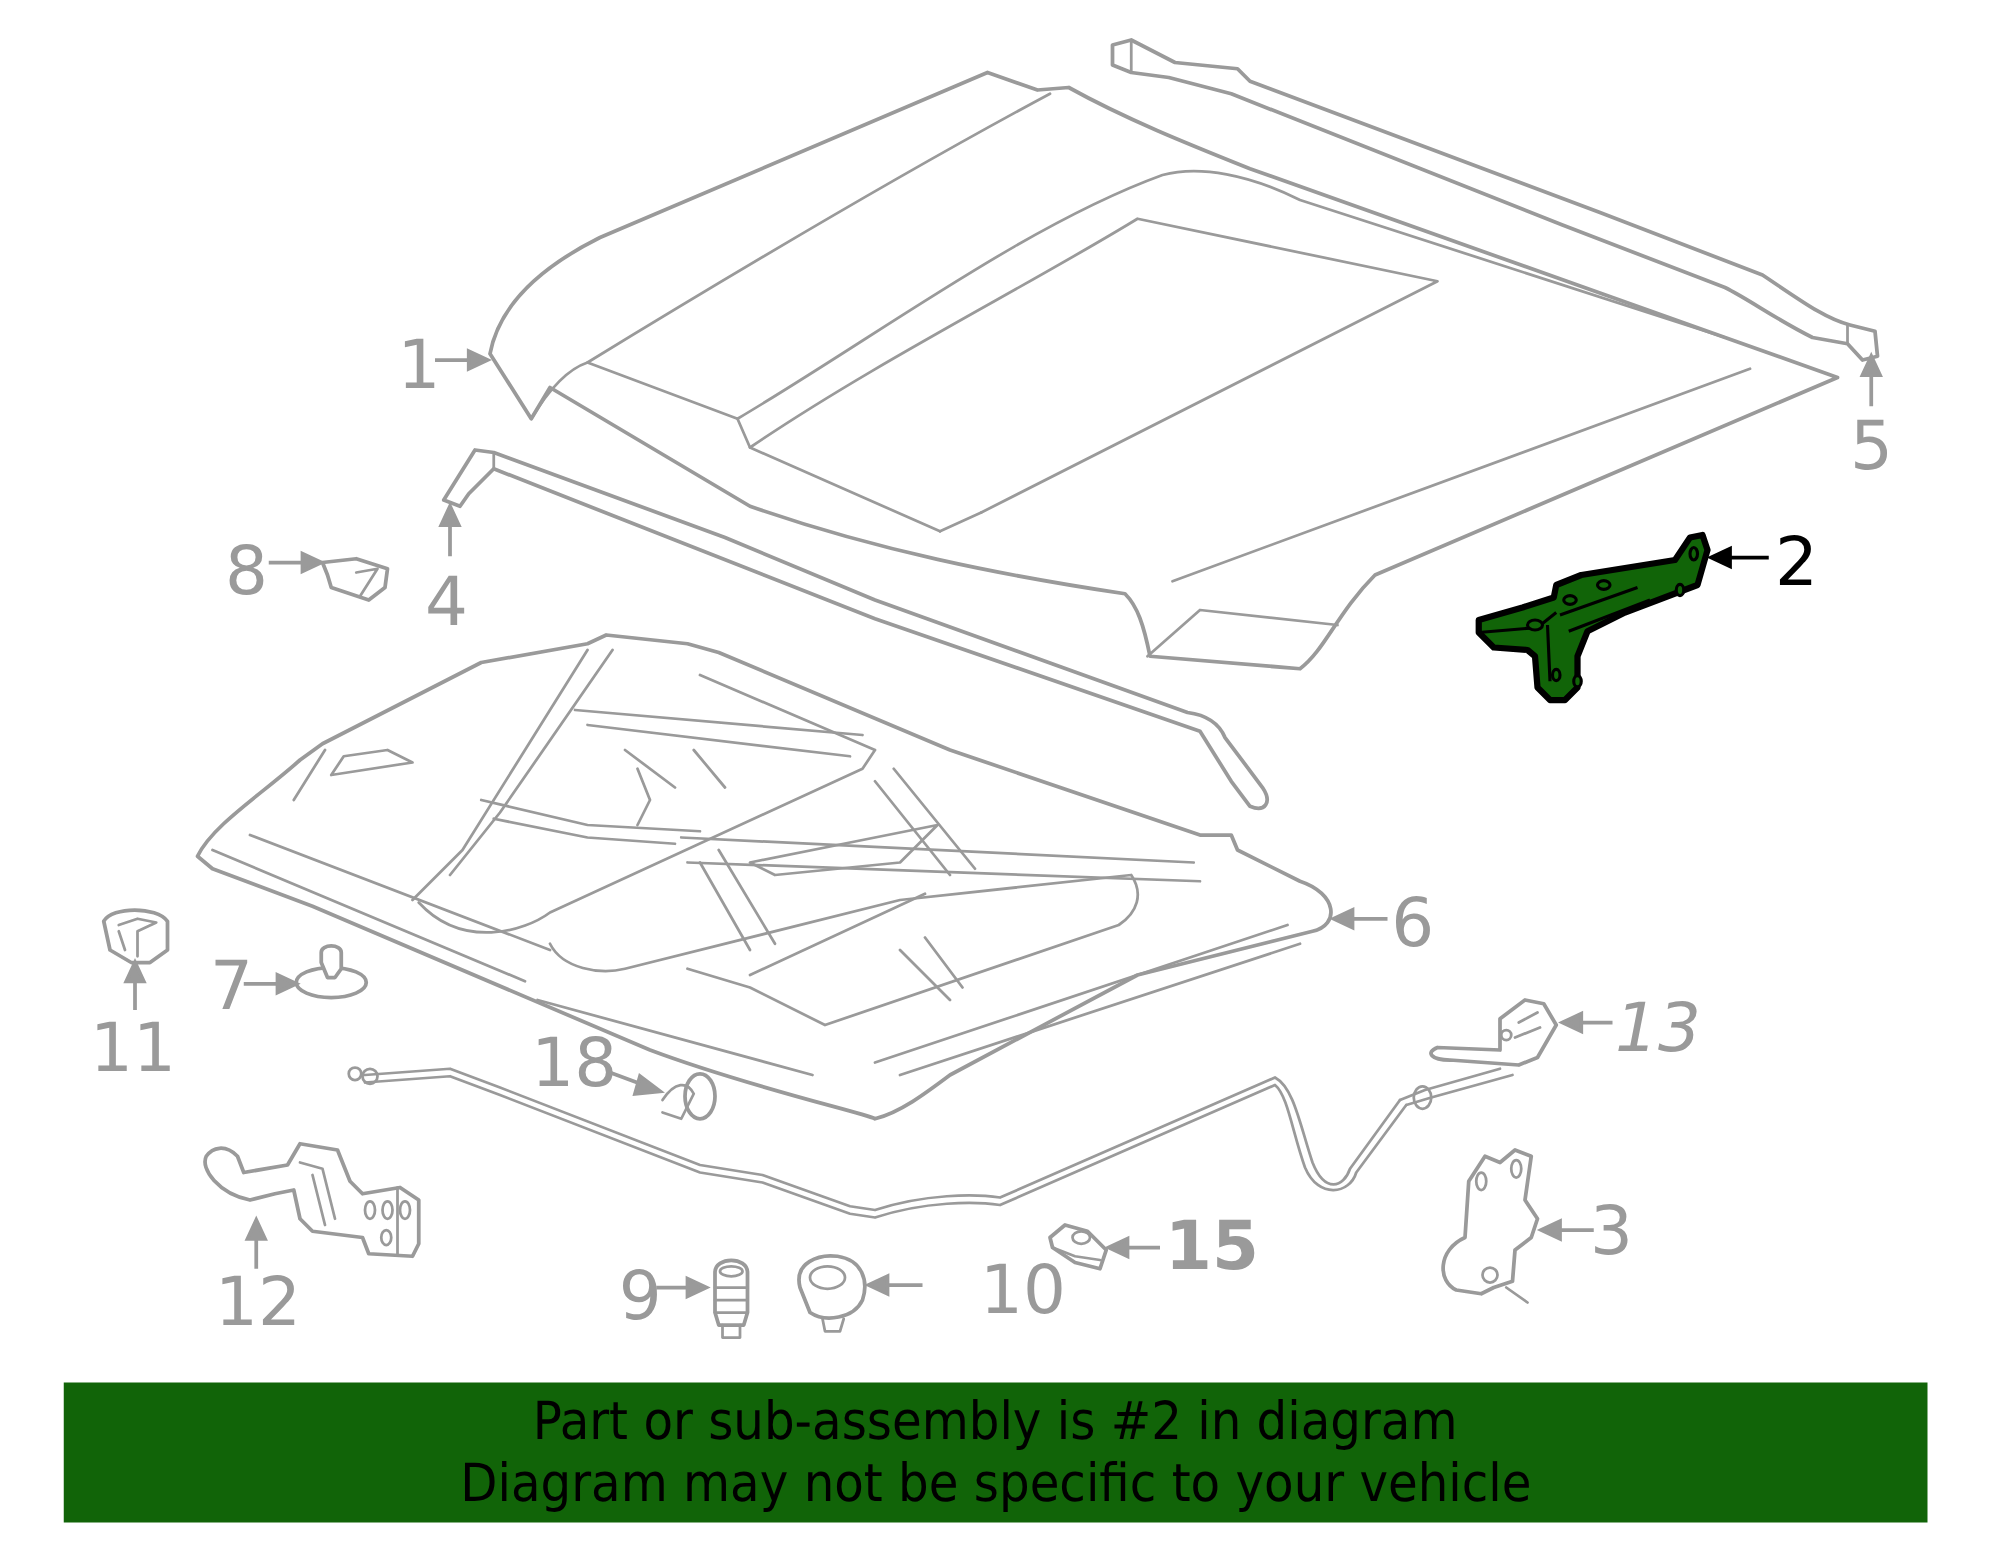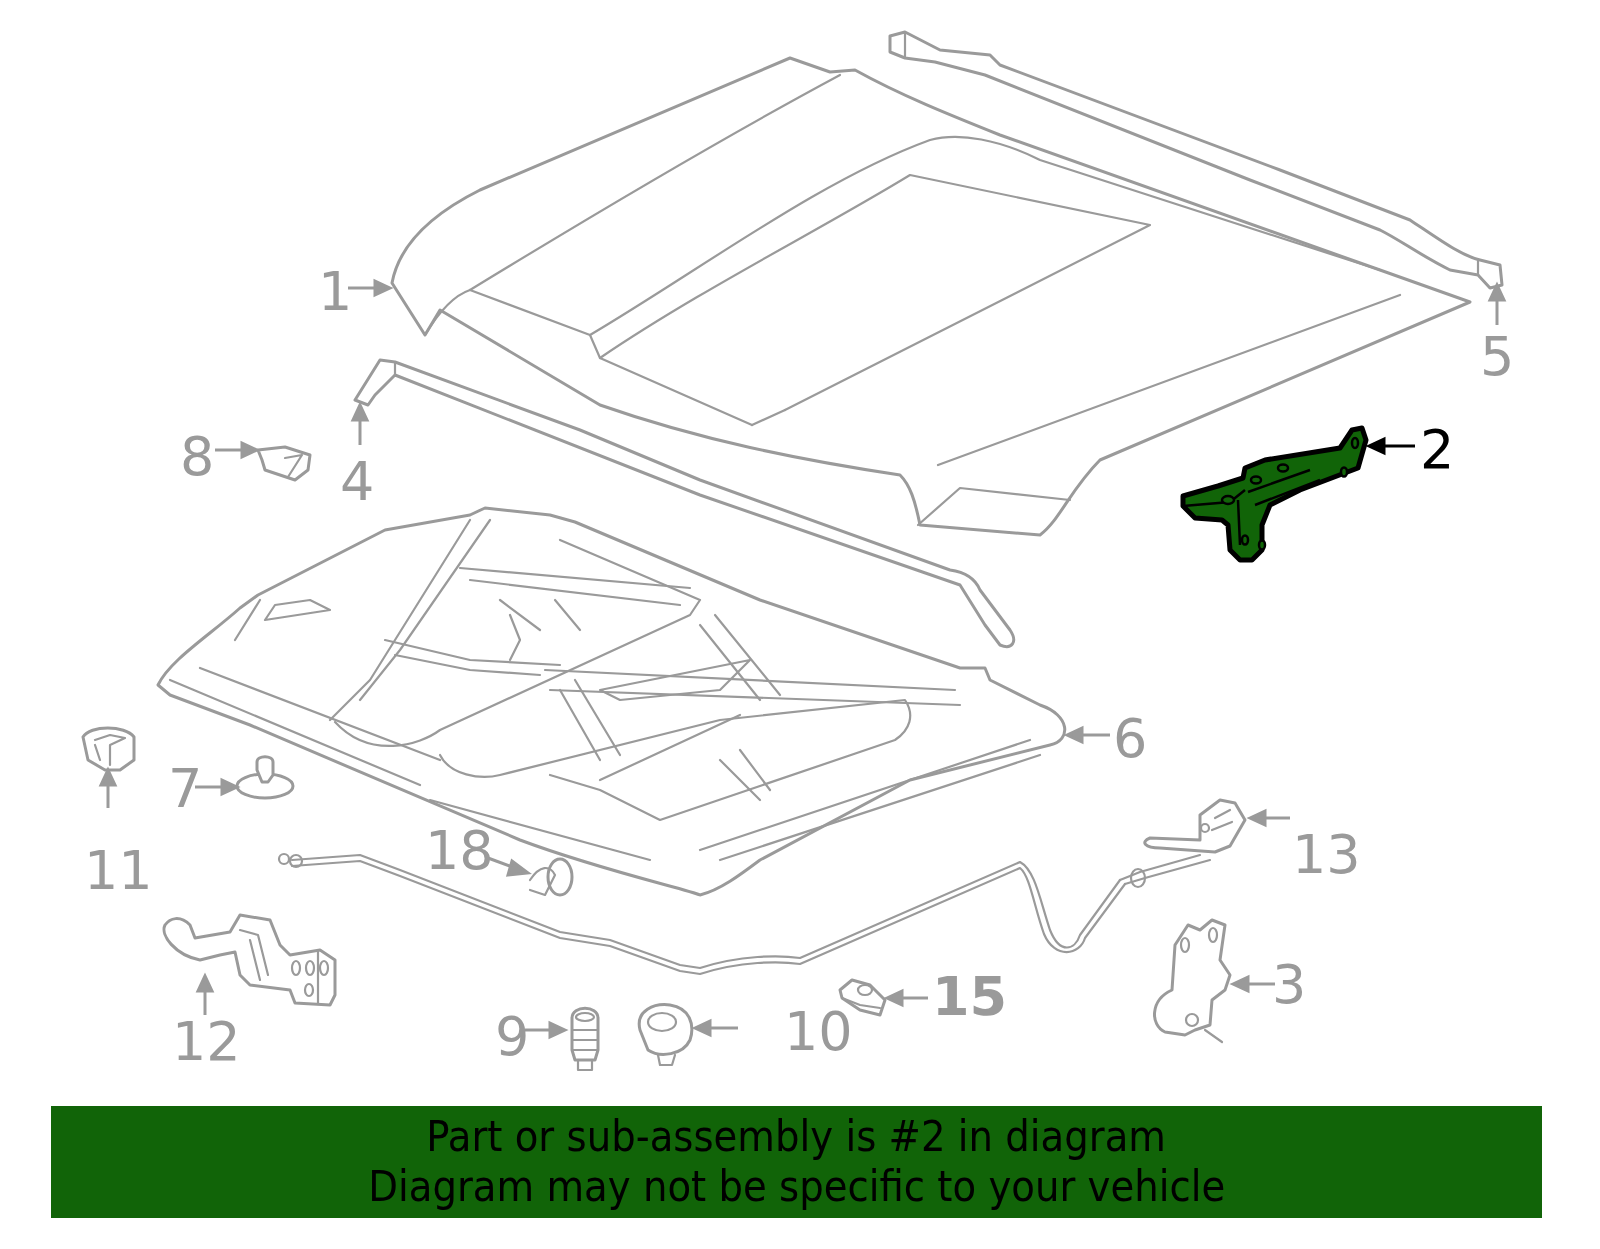--- a/index.html
+++ b/index.html
@@ -179,22 +179,22 @@
 <div class="callout" style="left:318px;top:265px;">1</div>
 <div class="callout active" style="left:1420px;top:423px;">2</div>
 <div class="callout" style="left:1272px;top:958px;">3</div>
 <div class="callout" style="left:340px;top:455px;">4</div>
 <div class="callout" style="left:1480px;top:330px;">5</div>
 <div class="callout" style="left:1113px;top:712px;">6</div>
 <div class="callout" style="left:168px;top:762px;">7</div>
 <div class="callout" style="left:180px;top:430px;">8</div>
 <div class="callout" style="left:495px;top:1010px;">9</div>
 <div class="callout" style="left:738px;top:1005px;margin-left:46px;">10</div>
-<div class="callout" style="left:84px;top:812px;margin-top:32px;">11</div>
+<div class="callout" style="left:72px;top:812px;">11</div>
 <div class="callout" style="left:172px;top:1015px;">12</div>
-<div class="callout" style="left:1292px;top:828px;">13</div>
+<div class="callout" style="left:1292px;top:796px;font-style:italic;">13</div>
 <div class="callout" style="left:425px;top:824px;">18</div>
 <div class="callout" style="left:932px;top:970px;font-weight:bold;">15</div>
 
 <div id="banner">
   <div class="line">Part or sub-assembly is #2 in diagram</div>
   <div class="line">Diagram may not be specific to your vehicle</div>
 </div>
 
 </body></html>

